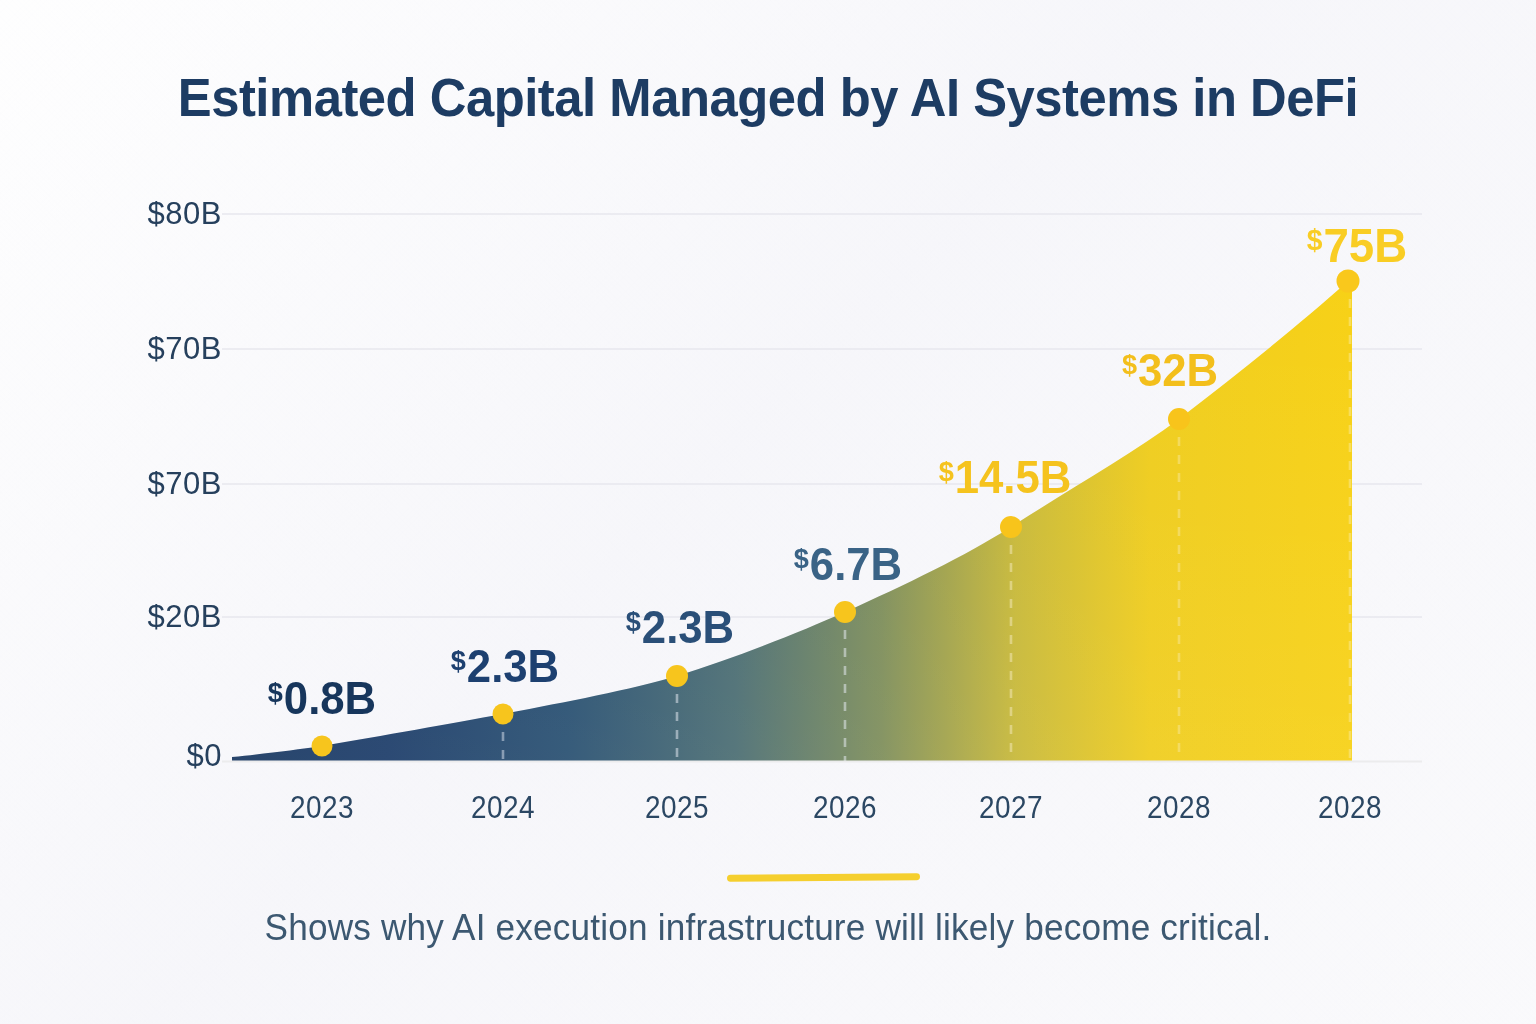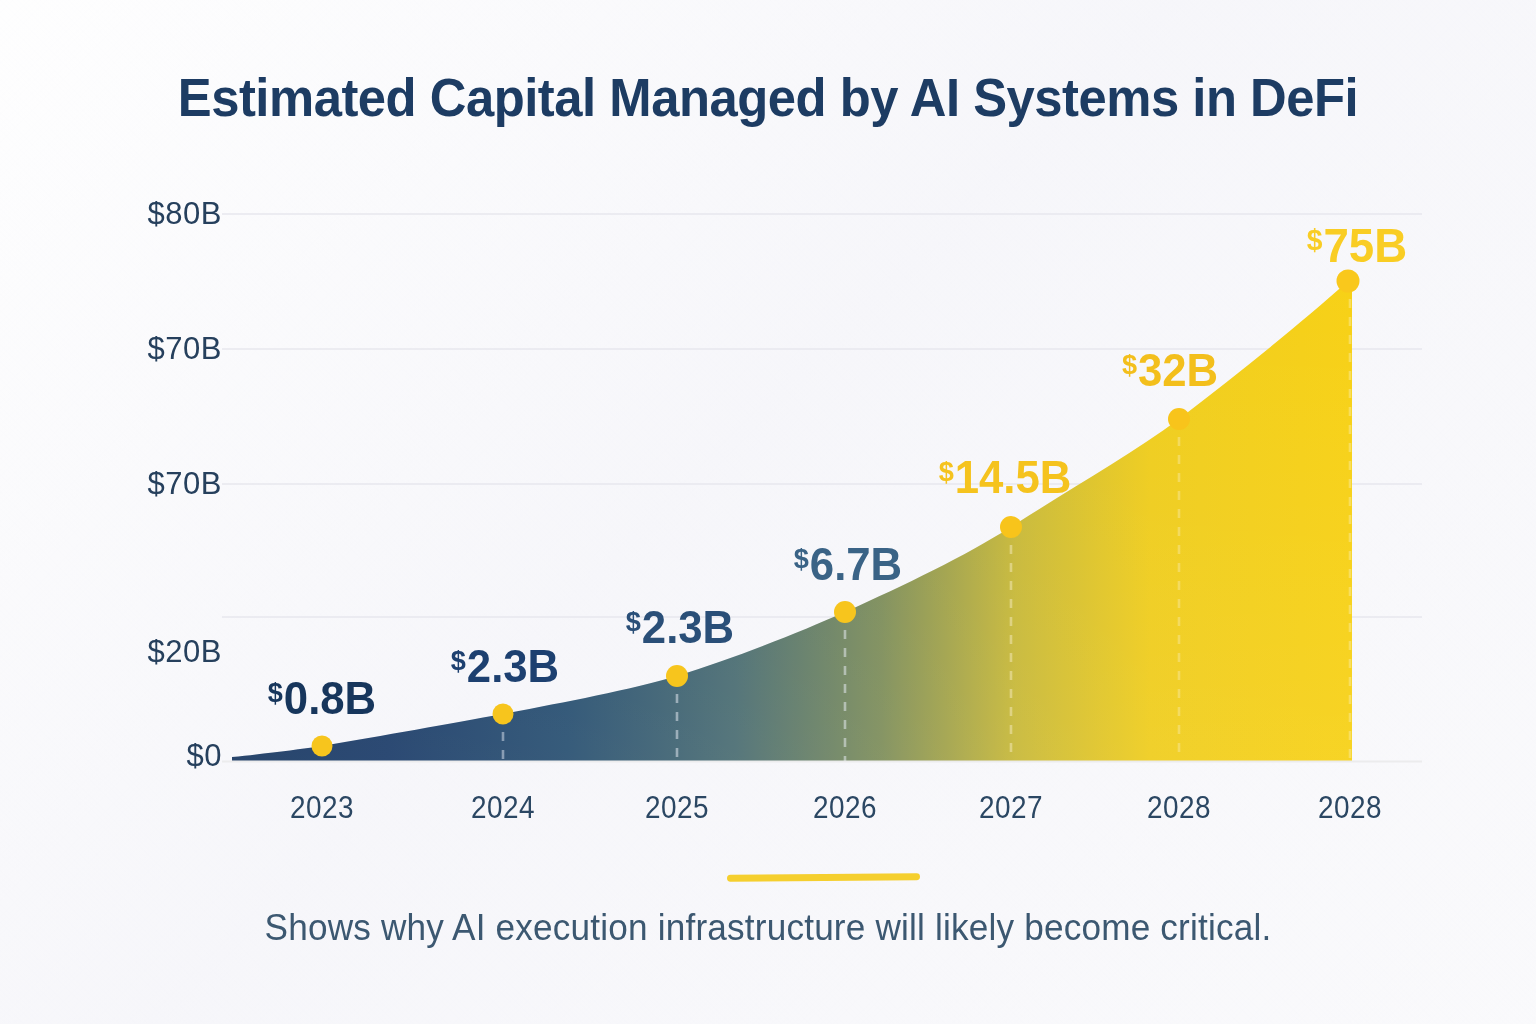--- a/index.html
+++ b/index.html
@@ -204,21 +204,21 @@
         <circle cx="845" cy="612" r="11" fill="#f7c51d"></circle>
         <circle cx="1011" cy="527" r="11" fill="#f8c41b"></circle>
         <circle cx="1179" cy="419" r="11" fill="#f8c41b"></circle>
         <circle cx="1348" cy="281" r="11.5" fill="#f9c81c"></circle>
       </g>
     </svg>
 
     <div class="y-tick" style="top:214px">$80B</div>
     <div class="y-tick" style="top:349px">$70B</div>
     <div class="y-tick" style="top:484px">$70B</div>
-    <div class="y-tick" style="top:652px">$20B</div>
+    <div class="y-tick" style="top:617px">$20B</div>
     <div class="y-tick" style="top:756px">$0</div>
 
     <div class="x-tick" style="left:322px">2023</div>
     <div class="x-tick" style="left:503px">2024</div>
     <div class="x-tick" style="left:677px">2025</div>
     <div class="x-tick" style="left:845px">2026</div>
     <div class="x-tick" style="left:1011px">2027</div>
     <div class="x-tick" style="left:1179px">2028</div>
     <div class="x-tick" style="left:1350px">2028</div>
 

